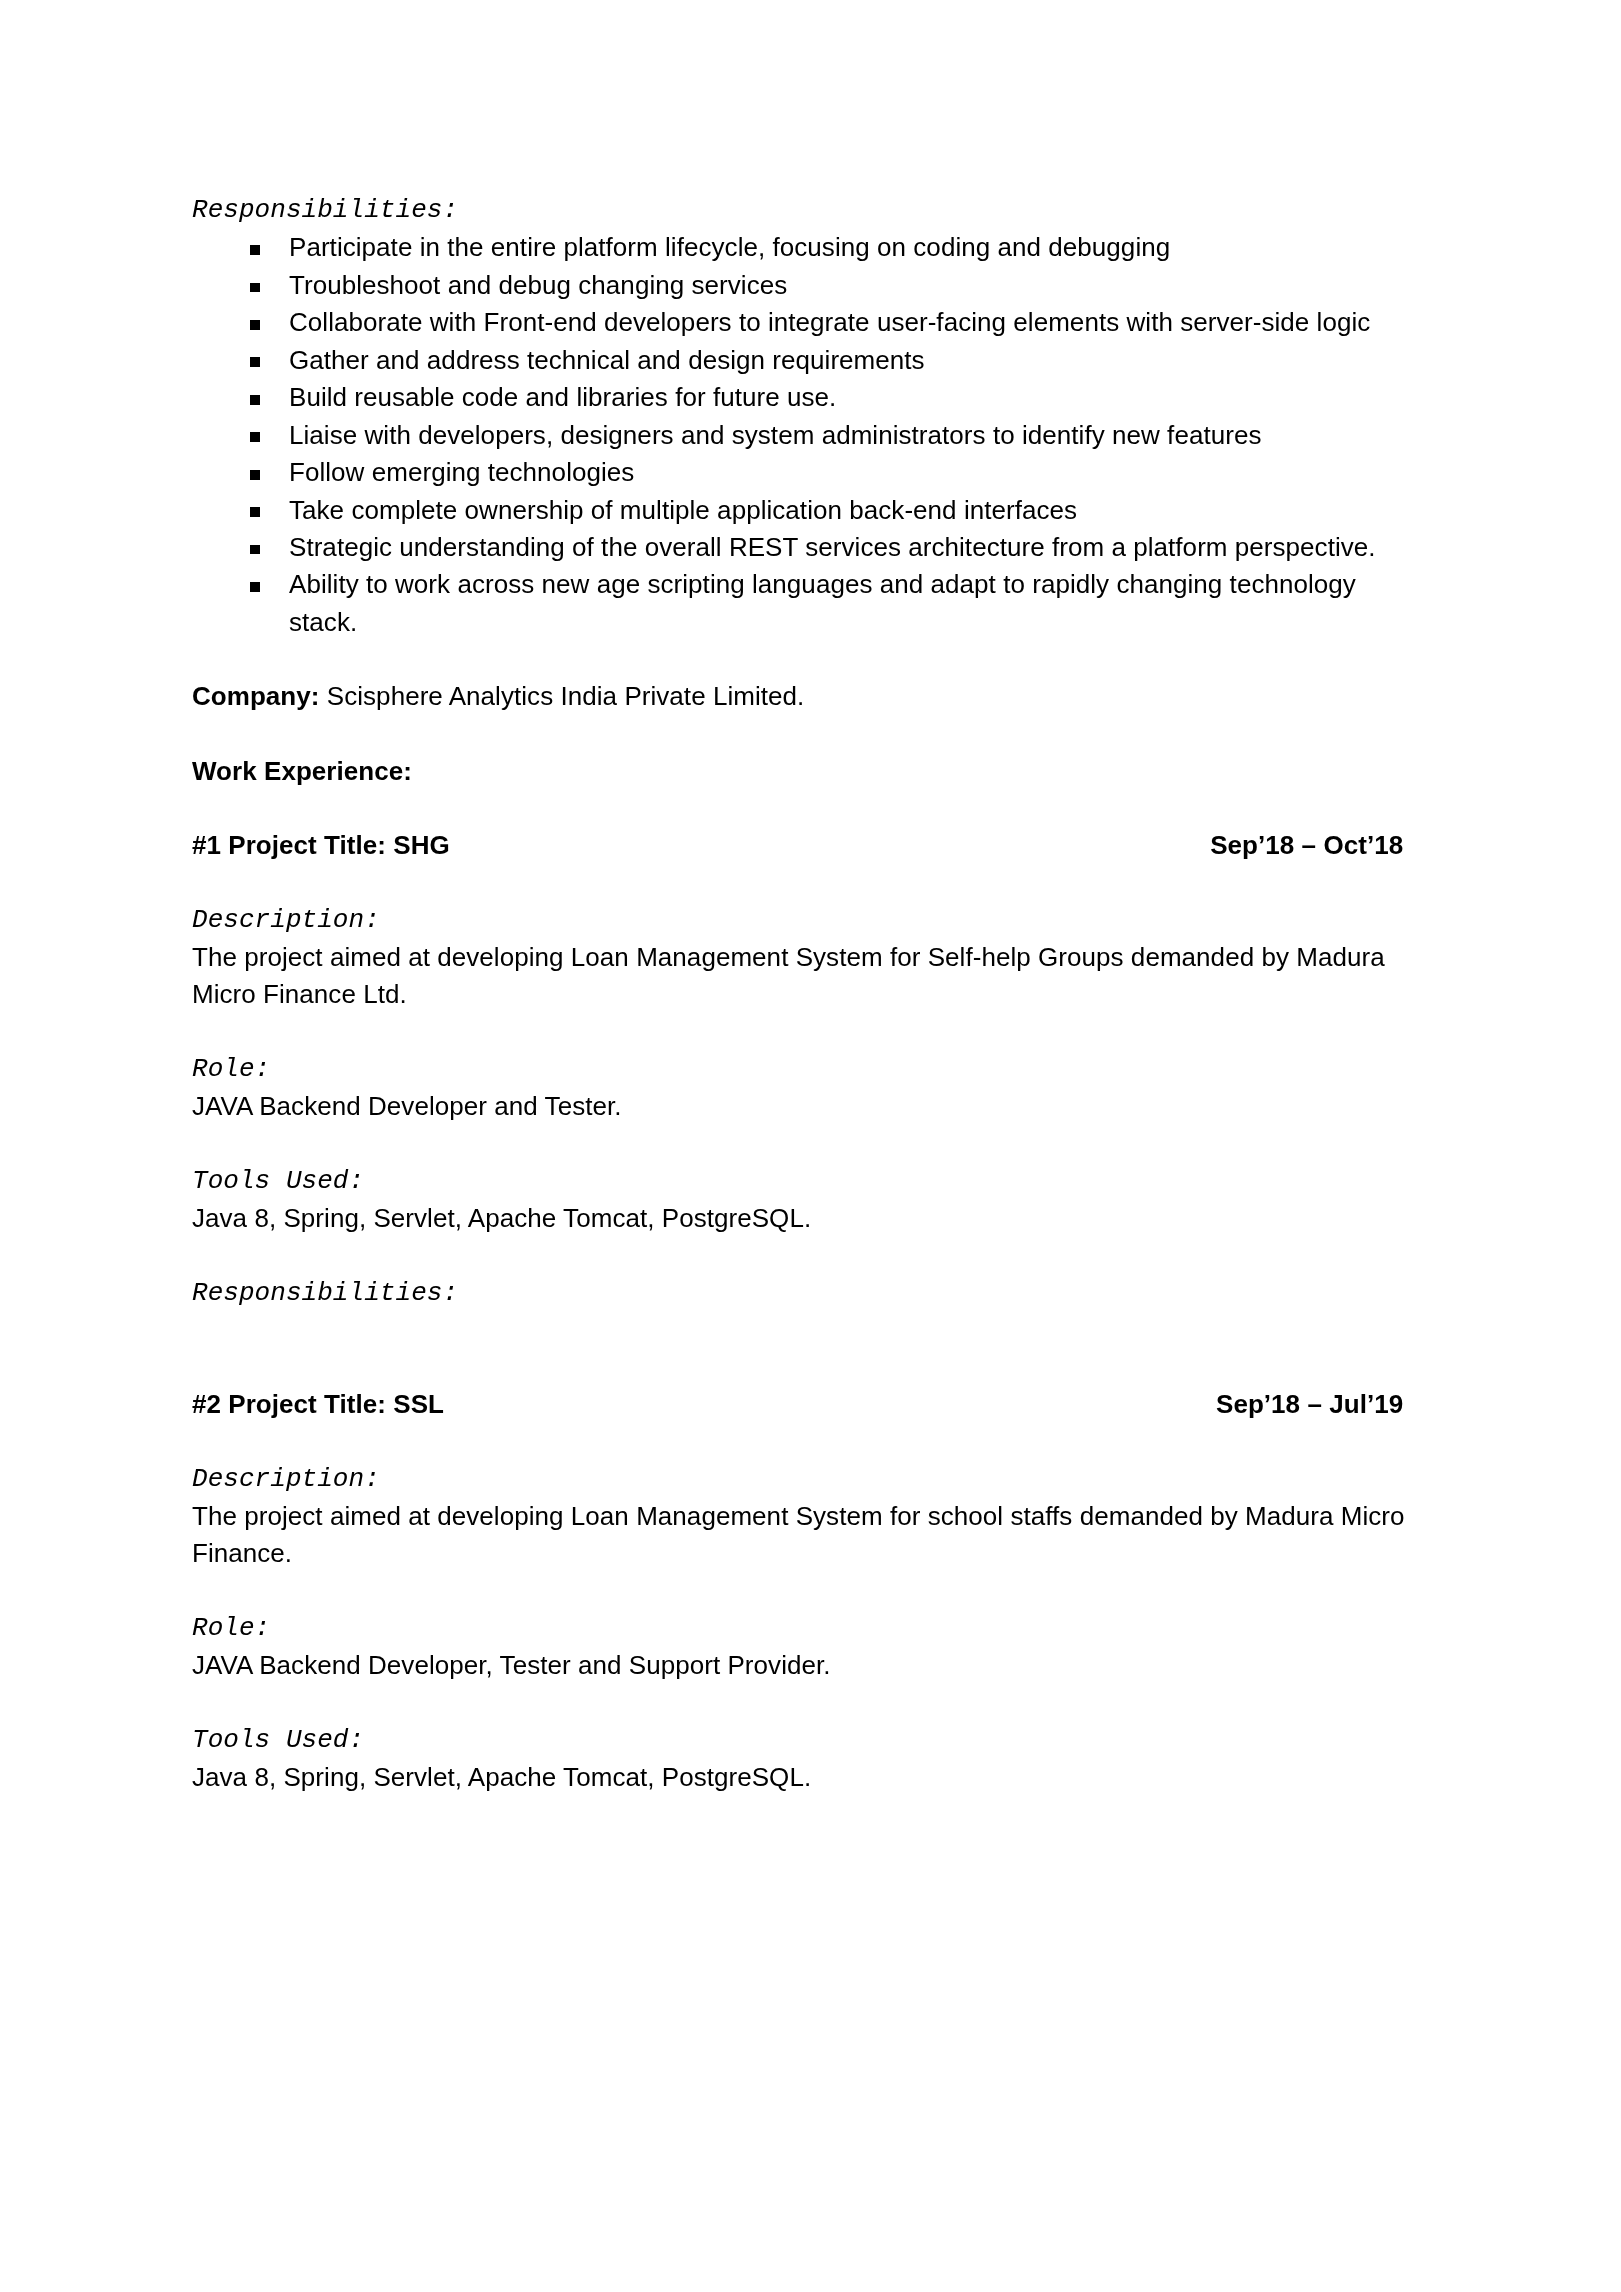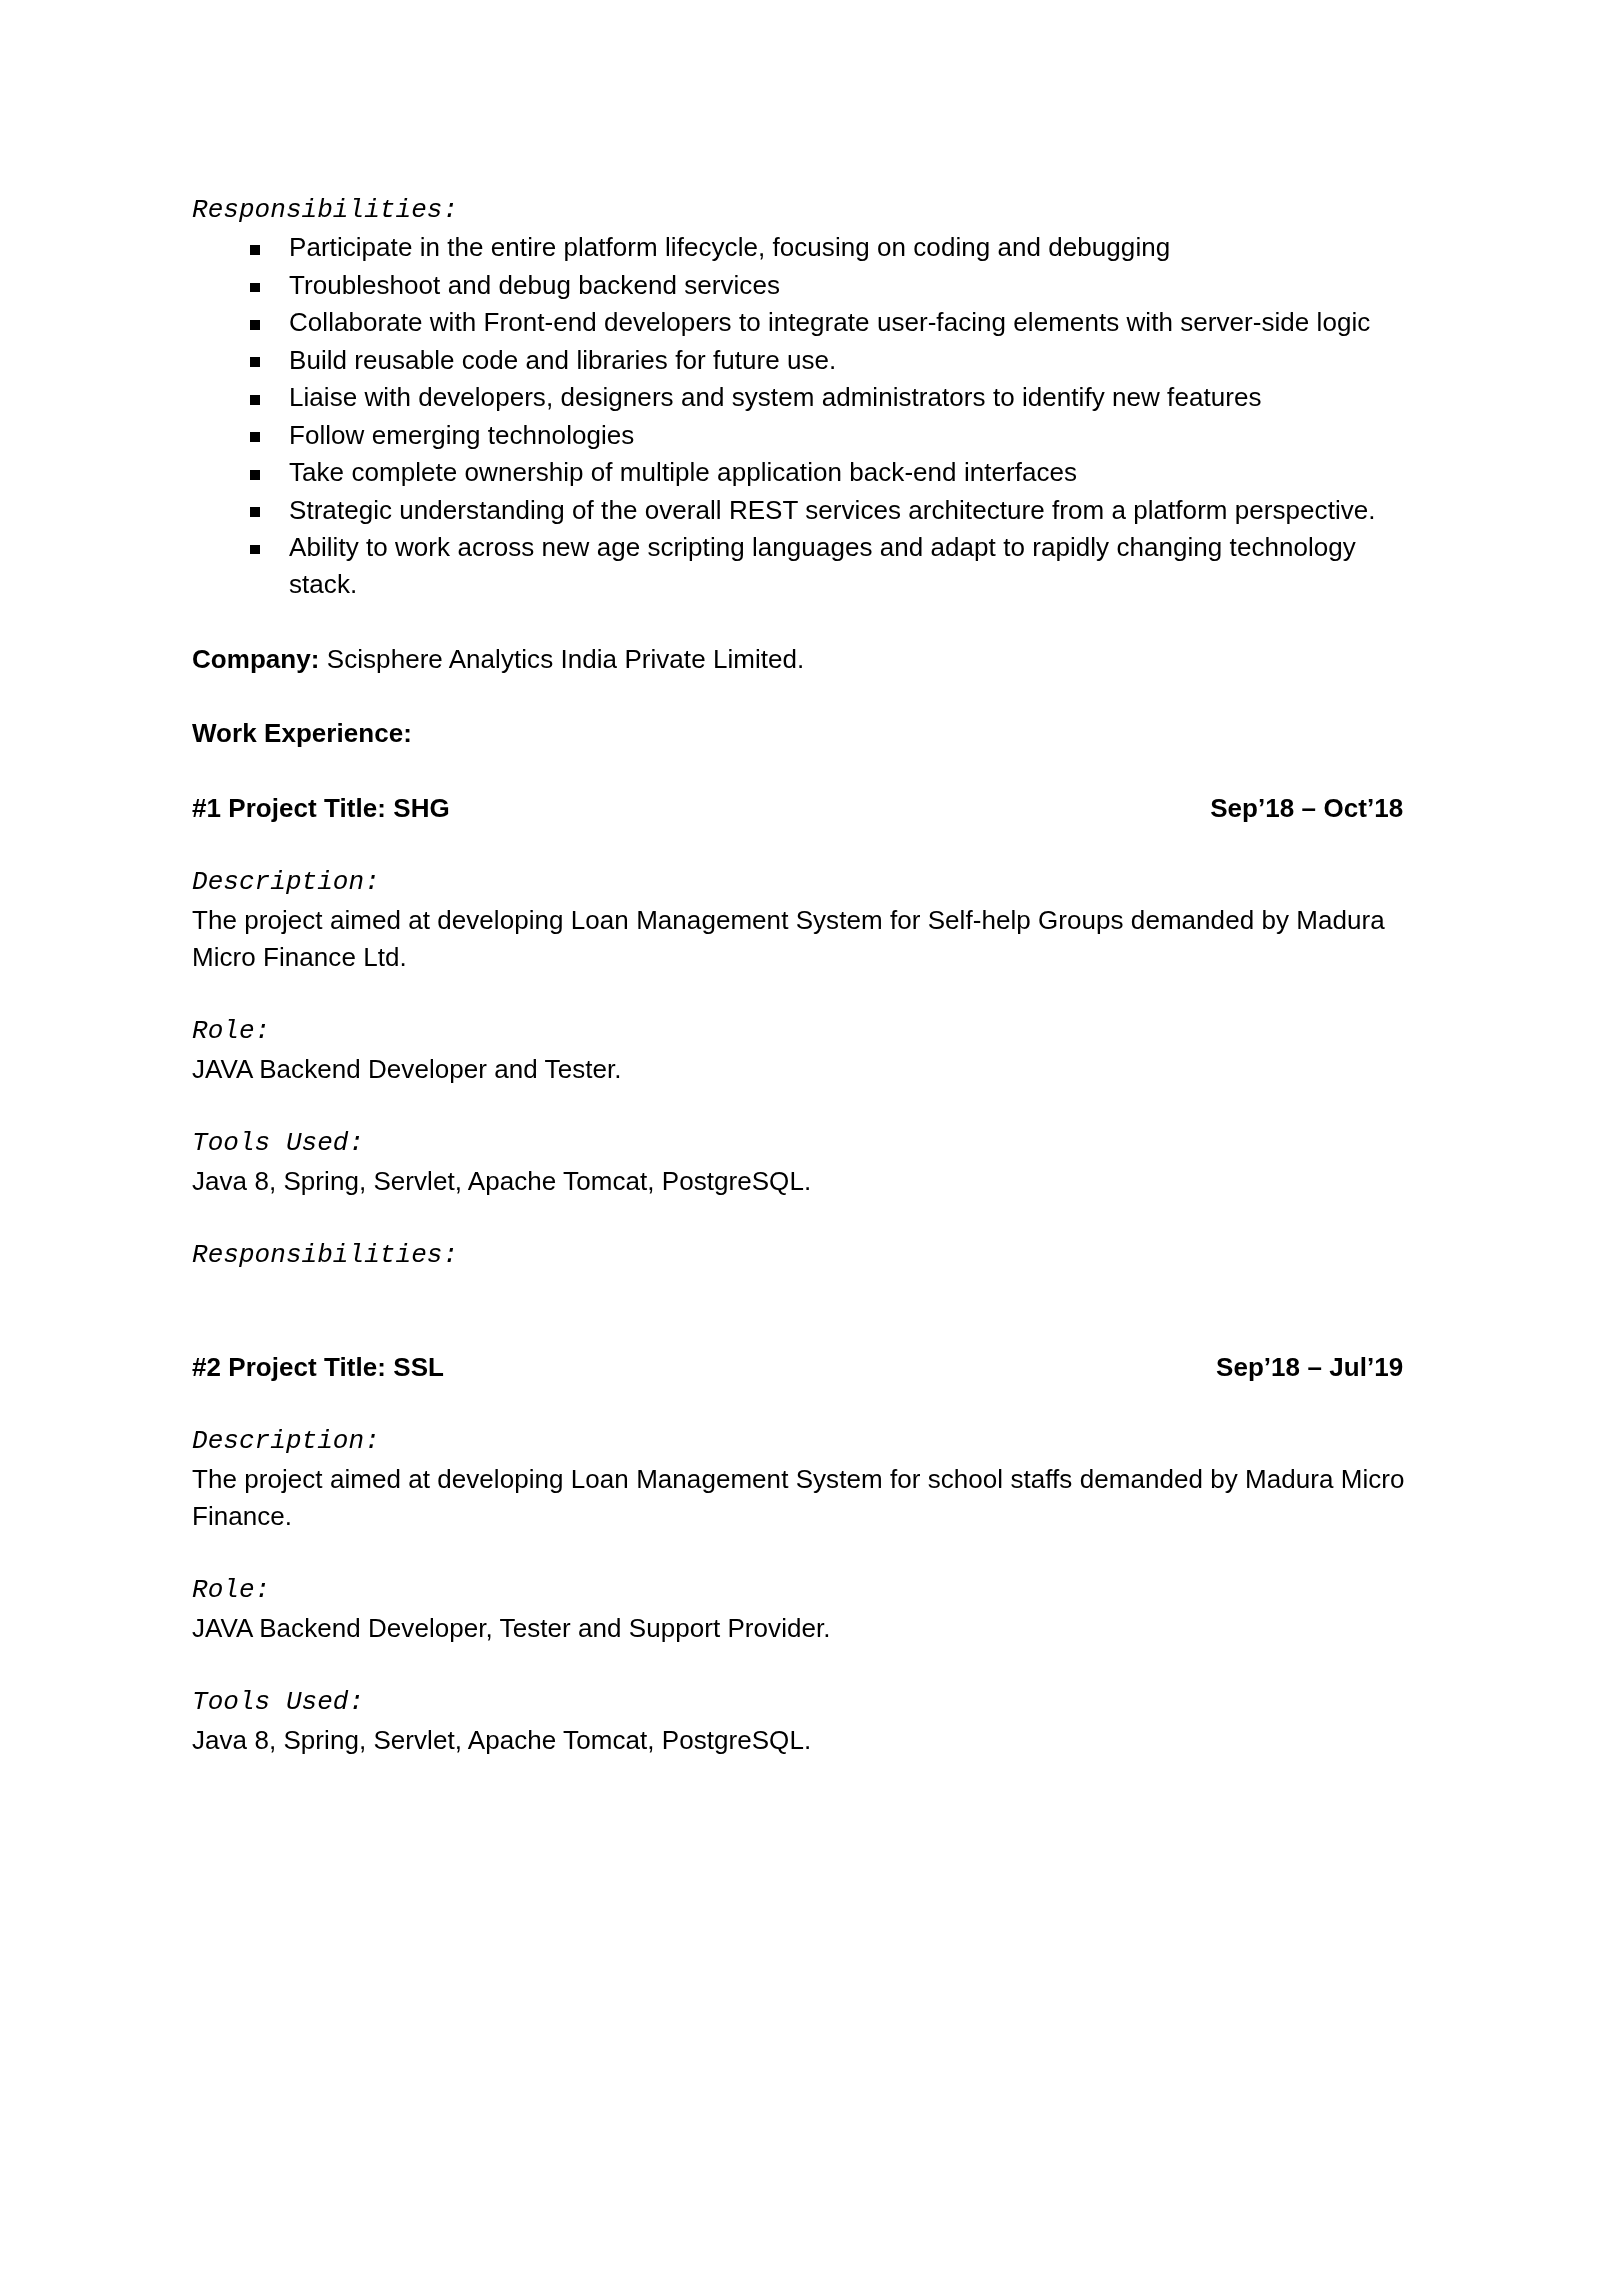--- a/index.html
+++ b/index.html
@@ -95,22 +95,23 @@
 </head>
 <body>
 
 <div class="page">
   <div class="doc">
 
     <p class="label-italic">Responsibilities:</p>
 
     <ul class="bullets">
       <li>Participate in the entire platform lifecycle, focusing on coding and debugging</li>
-      <li>Troubleshoot and debug backend services</li>
+      <li>Troubleshoot and debug changing services</li>
       <li>Collaborate with Front-end developers to integrate user-facing elements with server-side logic</li>
+      <li>Gather and address technical and design requirements</li>
       <li>Build reusable code and libraries for future use.</li>
       <li>Liaise with developers, designers and system administrators to identify new features</li>
       <li>Follow emerging technologies</li>
       <li>Take complete ownership of multiple application back-end interfaces</li>
       <li>Strategic understanding of the overall REST services architecture from a platform perspective.</li>
       <li>Ability to work across new age scripting languages and adapt to rapidly changing technology stack.</li>
     </ul>
 
     <div class="spacer-line"></div>
 

